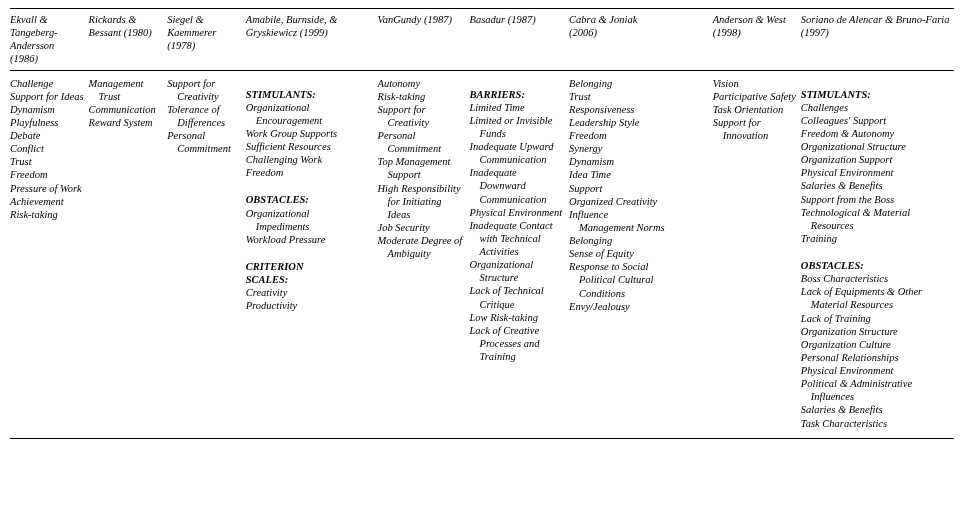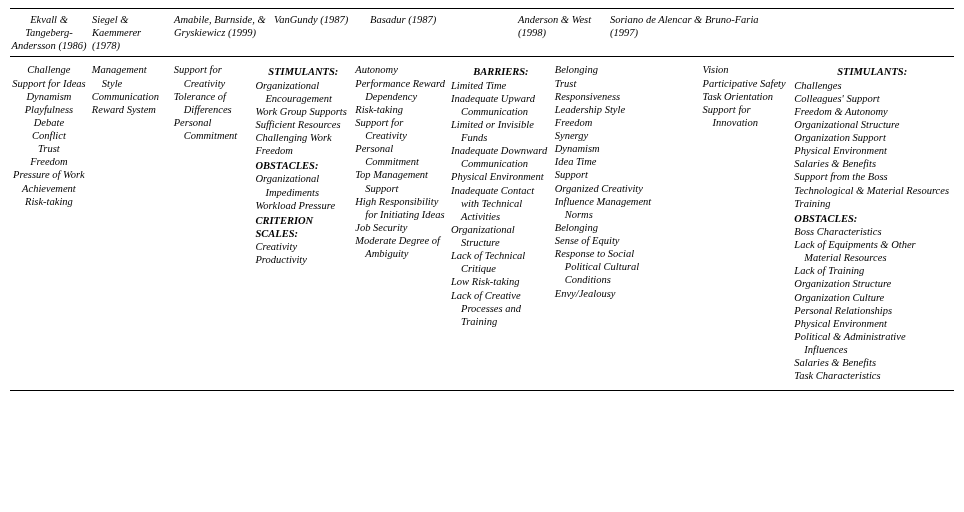--- a/index.html
+++ b/index.html
@@ -30,49 +30,51 @@
   .col {
     padding: 4px 4px 4px 0;
     box-sizing: border-box;
     font-style: italic;
   }
   .head {
     font-style: italic;
   }
   .section {
     font-weight: bold;
-    margin-top: 2px;
+    margin-top: 14px;
   }
-  .section.first { margin-top: 2px; text-align: center; }
+  .section.first { margin-top: 11px; }
   .hang {
     padding-left: 10px;
     text-indent: -10px;
   }
   
-  .c0 { width: 82px; text-align: center; }
+  .c0 { width: 82px; }
   .c1 { width: 82px; }
   .c2 { width: 82px; }
   .c3 { width: 100px; }
-  .c4 { width: 96px; }
+  .c4 { width: 96px; margin-left: 36px; }
   .c5 { width: 104px; }
   .c6 { width: 104px; }
   .c7 { width: 92px; margin-left: 44px; }
   .c8 { width: 160px; }
 </style>
 </head>
 <body>
 
 <div class="table">
 
   <div class="head-row">
     <div class="col c0 head">Ekvall &amp; Tangeberg-Andersson (1986)</div>
+    <div class="col c1 head">Rickards &amp; Bessant (1980)</div>
     <div class="col c2 head">Siegel &amp; Kaemmerer (1978)</div>
     <div class="col c3 head">Amabile, Burnside, &amp; Gryskiewicz (1999)</div>
     <div class="col c4 head">VanGundy (1987)</div>
     <div class="col c5 head">Basadur (1987)</div>
+    <div class="col c6 head">Cabra &amp; Joniak (2006)</div>
     <div class="col c7 head">Anderson &amp; West (1998)</div>
     <div class="col c8 head">Soriano de Alencar &amp; Bruno-Faria (1997)</div>
   </div>
 
   <div class="body-row">
 
     <div class="col c0">
       <div class="hang">Challenge</div>
       <div class="hang">Support for Ideas</div>
       <div class="hang">Dynamism</div>
@@ -80,21 +82,21 @@
       <div class="hang">Debate</div>
       <div class="hang">Conflict</div>
       <div class="hang">Trust</div>
       <div class="hang">Freedom</div>
       <div class="hang">Pressure of Work</div>
       <div class="hang">Achievement</div>
       <div class="hang">Risk-taking</div>
     </div>
 
     <div class="col c1">
-      <div class="hang">Management Style</div>
+      <div class="hang">Management Trust</div>
       <div class="hang">Communication</div>
       <div class="hang">Reward System</div>
     </div>
 
     <div class="col c2">
       <div class="hang">Support for Creativity</div>
       <div class="hang">Tolerance of Differences</div>
       <div class="hang">Personal Commitment</div>
     </div>
 
@@ -108,35 +110,34 @@
       <div class="section">OBSTACLES:</div>
       <div class="hang">Organizational Impediments</div>
       <div class="hang">Workload Pressure</div>
       <div class="section">CRITERION SCALES:</div>
       <div class="hang">Creativity</div>
       <div class="hang">Productivity</div>
     </div>
 
     <div class="col c4">
       <div class="hang">Autonomy</div>
-      <div class="hang">Performance Reward Dependency</div>
       <div class="hang">Risk-taking</div>
       <div class="hang">Support for Creativity</div>
       <div class="hang">Personal Commitment</div>
       <div class="hang">Top Management Support</div>
       <div class="hang">High Responsibility for Initiating Ideas</div>
       <div class="hang">Job Security</div>
       <div class="hang">Moderate Degree of Ambiguity</div>
     </div>
 
     <div class="col c5">
       <div class="section first">BARRIERS:</div>
       <div class="hang">Limited Time</div>
+      <div class="hang">Limited or Invisible Funds</div>
       <div class="hang">Inadequate Upward Communication</div>
-      <div class="hang">Limited or Invisible Funds</div>
       <div class="hang">Inadequate Downward Communication</div>
       <div class="hang">Physical Environment</div>
       <div class="hang">Inadequate Contact with Technical Activities</div>
       <div class="hang">Organizational Structure</div>
       <div class="hang">Lack of Technical Critique</div>
       <div class="hang">Low Risk-taking</div>
       <div class="hang">Lack of Creative Processes and Training</div>
     </div>
 
     <div class="col c6">

